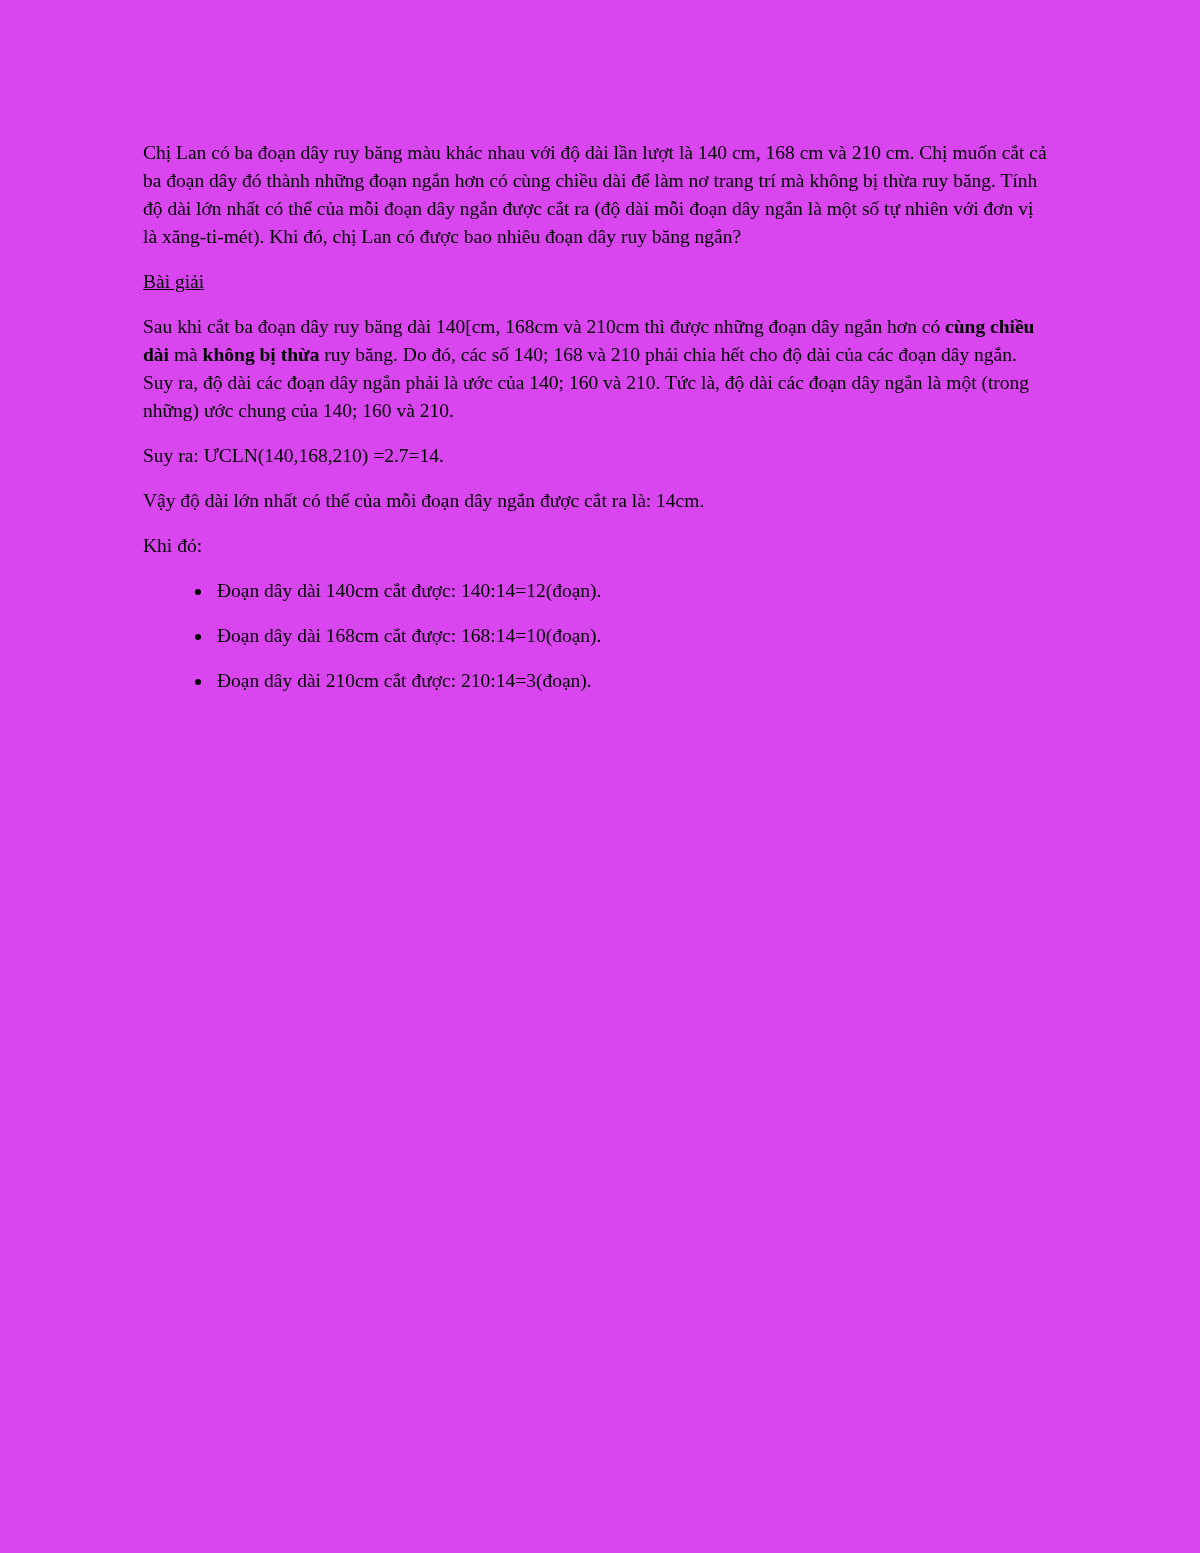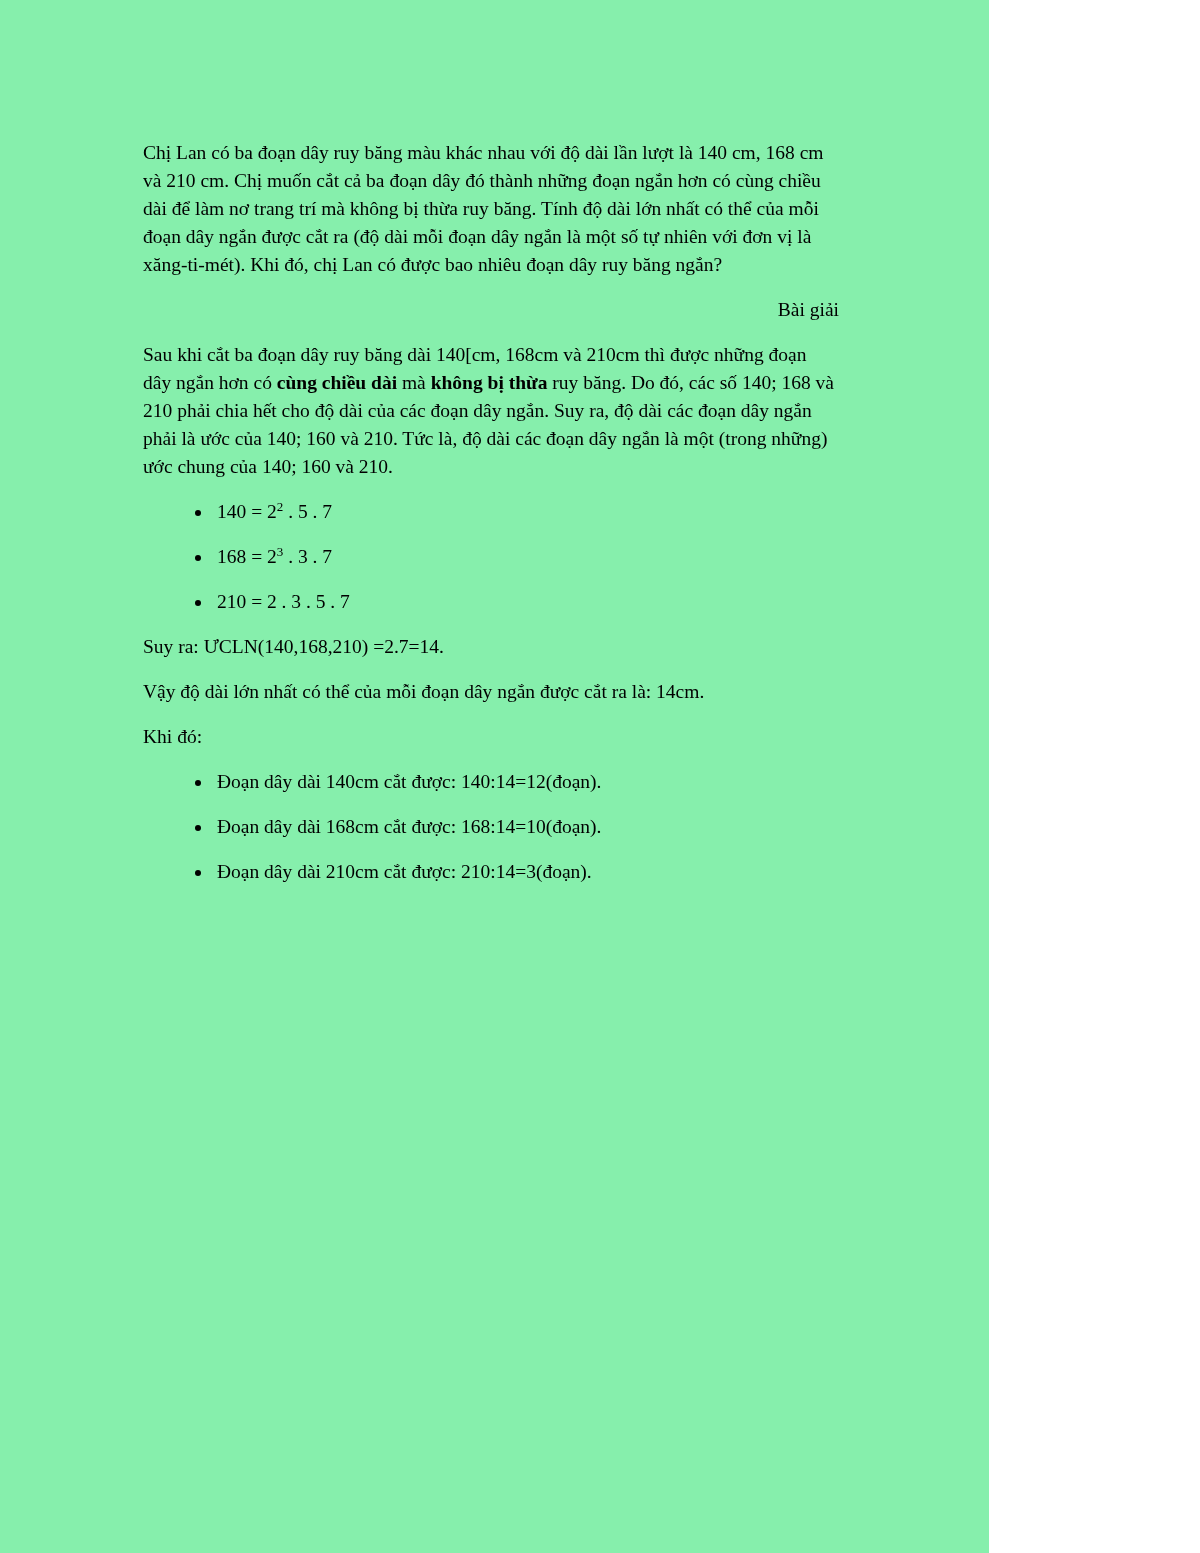--- a/index.html
+++ b/index.html
@@ -9,32 +9,33 @@
   }
   body {
     width: 1200px;
     min-height: 1553px;
     font-family: "Liberation Serif", serif;
     color: #000000;
     -webkit-font-smoothing: antialiased;
   }
   .page {
     box-sizing: border-box;
-    width: 989px;
+    width: 1200px;
     min-height: 1553px;
     padding: 139px 150px 72px 143px;
-    background: #86efac;
+    background: #d946ef;
   }
   .doc p {
     margin: 0 0 17px 0;
     font-size: 19.5px;
     line-height: 28px;
   }
   .doc p.center {
-    text-align: right;
+    text-align: left;
+    text-decoration: underline;
   }
   .doc .bold {
     font-weight: bold;
   }
   .doc ul {
     margin: 0 0 17px 0;
     padding: 0 0 0 70px;
     list-style-type: disc;
   }
   .doc li {
@@ -53,25 +54,20 @@
   }
 </style>
 </head>
 <body>
 
 <div class="page">
   <div class="doc">
       <p><span>Chị Lan có ba đoạn dây ruy băng màu khác nhau với độ dài lần lượt là 140 cm, 168 cm và 210 cm. Chị muốn cắt cả ba đoạn dây đó thành những đoạn ngắn hơn có cùng chiều dài để làm nơ trang trí mà không bị thừa ruy băng. Tính độ dài lớn nhất có thể của mỗi đoạn dây ngắn được cắt ra (độ dài mỗi đoạn dây ngắn là một số tự nhiên với đơn vị là xăng-ti-mét). Khi đó, chị Lan có được bao nhiêu đoạn dây ruy băng ngắn?</span></p>
       <p class="center"><span>Bài giải</span></p>
       <p><span>Sau khi cắt ba đoạn dây ruy băng dài 140[cm, 168cm và 210cm thì được những đoạn dây ngắn hơn có </span><span class="bold">cùng chiều dài</span><span> mà </span><span class="bold">không bị thừa</span><span> ruy băng. Do đó, các số 140; 168 và 210 phải chia hết cho độ dài của các đoạn dây ngắn. Suy ra, độ dài các đoạn dây ngắn phải là ước của 140; 160 và 210. Tức là, độ dài các đoạn dây ngắn là một (trong những) ước chung của 140; 160 và 210.</span></p>
-      <ul>
-        <li><span>140 = 2</span><sup>2</sup><span> . 5 . 7</span></li>
-        <li><span>168 = 2</span><sup>3</sup><span> . 3 . 7</span></li>
-        <li><span>210 = 2 . 3 . 5 . 7</span></li>
-      </ul>
       <p><span>Suy ra: ƯCLN(140,168,210) =2.7=14.</span></p>
       <p><span>Vậy độ dài lớn nhất có thể của mỗi đoạn dây ngắn được cắt ra là: 14cm.</span></p>
       <p><span>Khi đó:</span></p>
       <ul>
         <li><span>Đoạn dây dài 140cm cắt được: 140:14=12(đoạn).</span></li>
         <li><span>Đoạn dây dài 168cm cắt được: 168:14=10(đoạn).</span></li>
         <li><span>Đoạn dây dài 210cm cắt được: 210:14=3(đoạn).</span></li>
       </ul>
     </div>
 </div>

